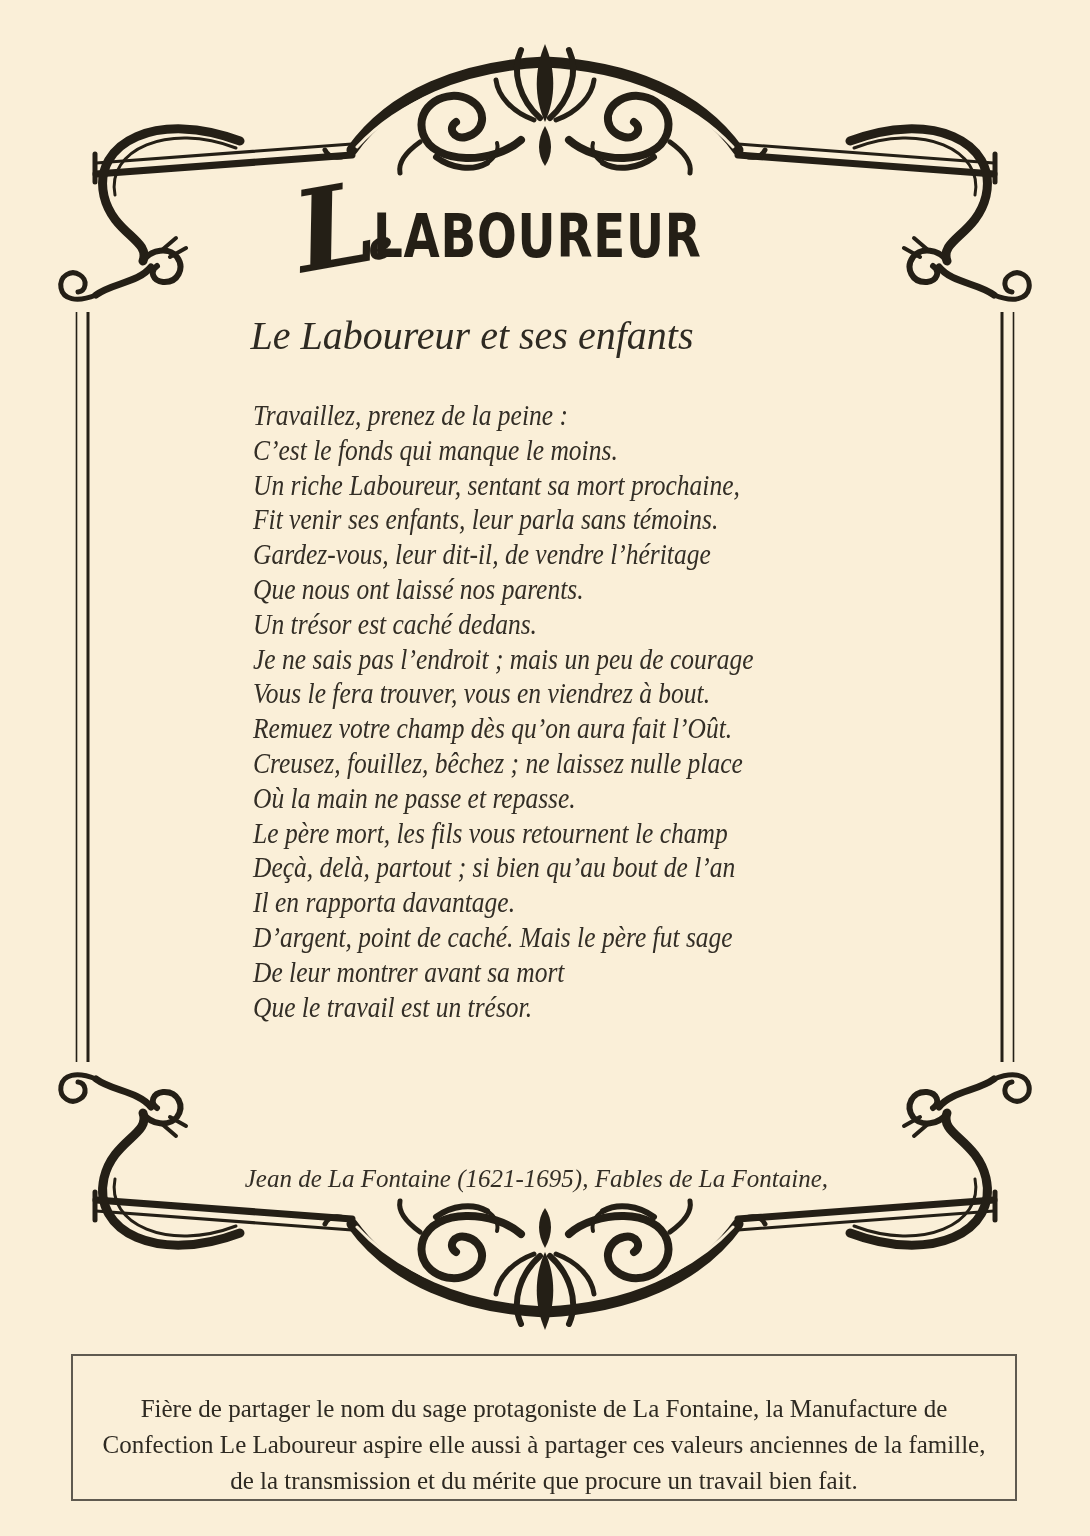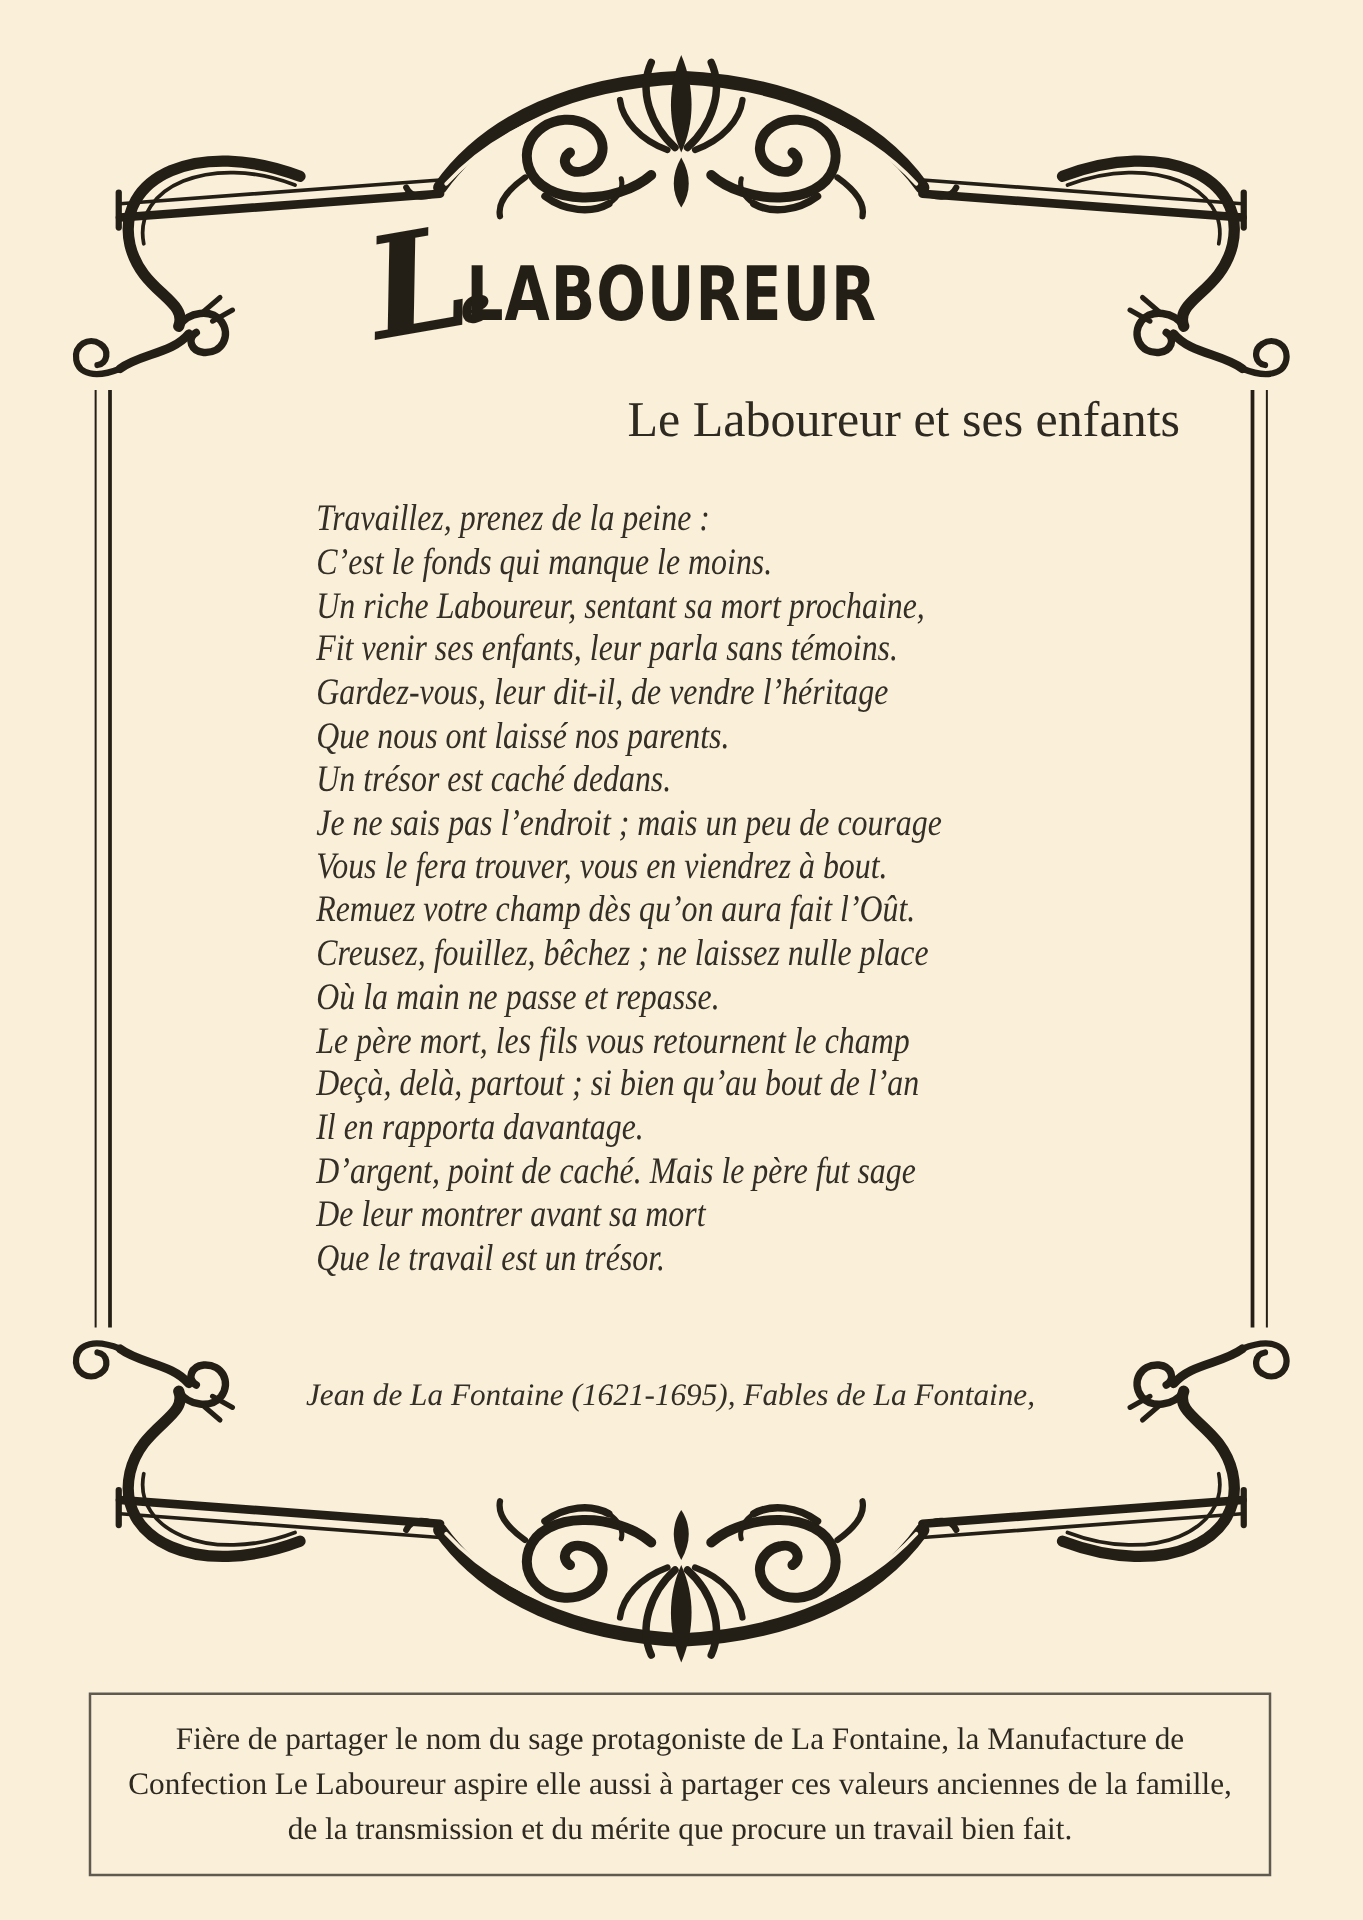--- a/index.html
+++ b/index.html
@@ -36,50 +36,50 @@
     letter-spacing:1px;
     color:#241f16;
     transform:scaleX(0.78);
     transform-origin:left center;
     margin-top:38px;
   }
 
   
   .title{
     position:absolute;top:314px;left:0;width:944px;
-    text-align:right;
-    font-size:40px;line-height:1.1;
+    text-align:center;
+    font-style:italic;font-size:40px;line-height:1.1;
     color:#2e2a22;
   }
 
   
   .poem{
     position:absolute;left:253px;top:398px;
     font-style:italic;font-size:30px;line-height:34.8px;
     transform:scaleX(0.85);transform-origin:0 0;
     white-space:nowrap;
     color:#332e26;
   }
 
   
   .attribution{
-    position:absolute;top:1098px;right:262px;
+    position:absolute;top:1160px;right:262px;
     text-align:right;
     font-style:italic;font-size:25px;line-height:38px;
     white-space:nowrap;
     color:#332e26;
   }
 
   
   .footer-box{
     position:absolute;left:71px;top:1354px;
     width:946px;height:147px;
     box-sizing:border-box;
     border:2px solid #5f5a50;
-    display:flex;align-items:center;justify-content:center;
+    display:flex;align-items:flex-end;justify-content:center;
   }
   .footer-text{
     width:900px;
     text-align:center;
     font-size:25px;line-height:36px;
     color:#2e2a22;
   }
 </style>
 </head>
 <body>

